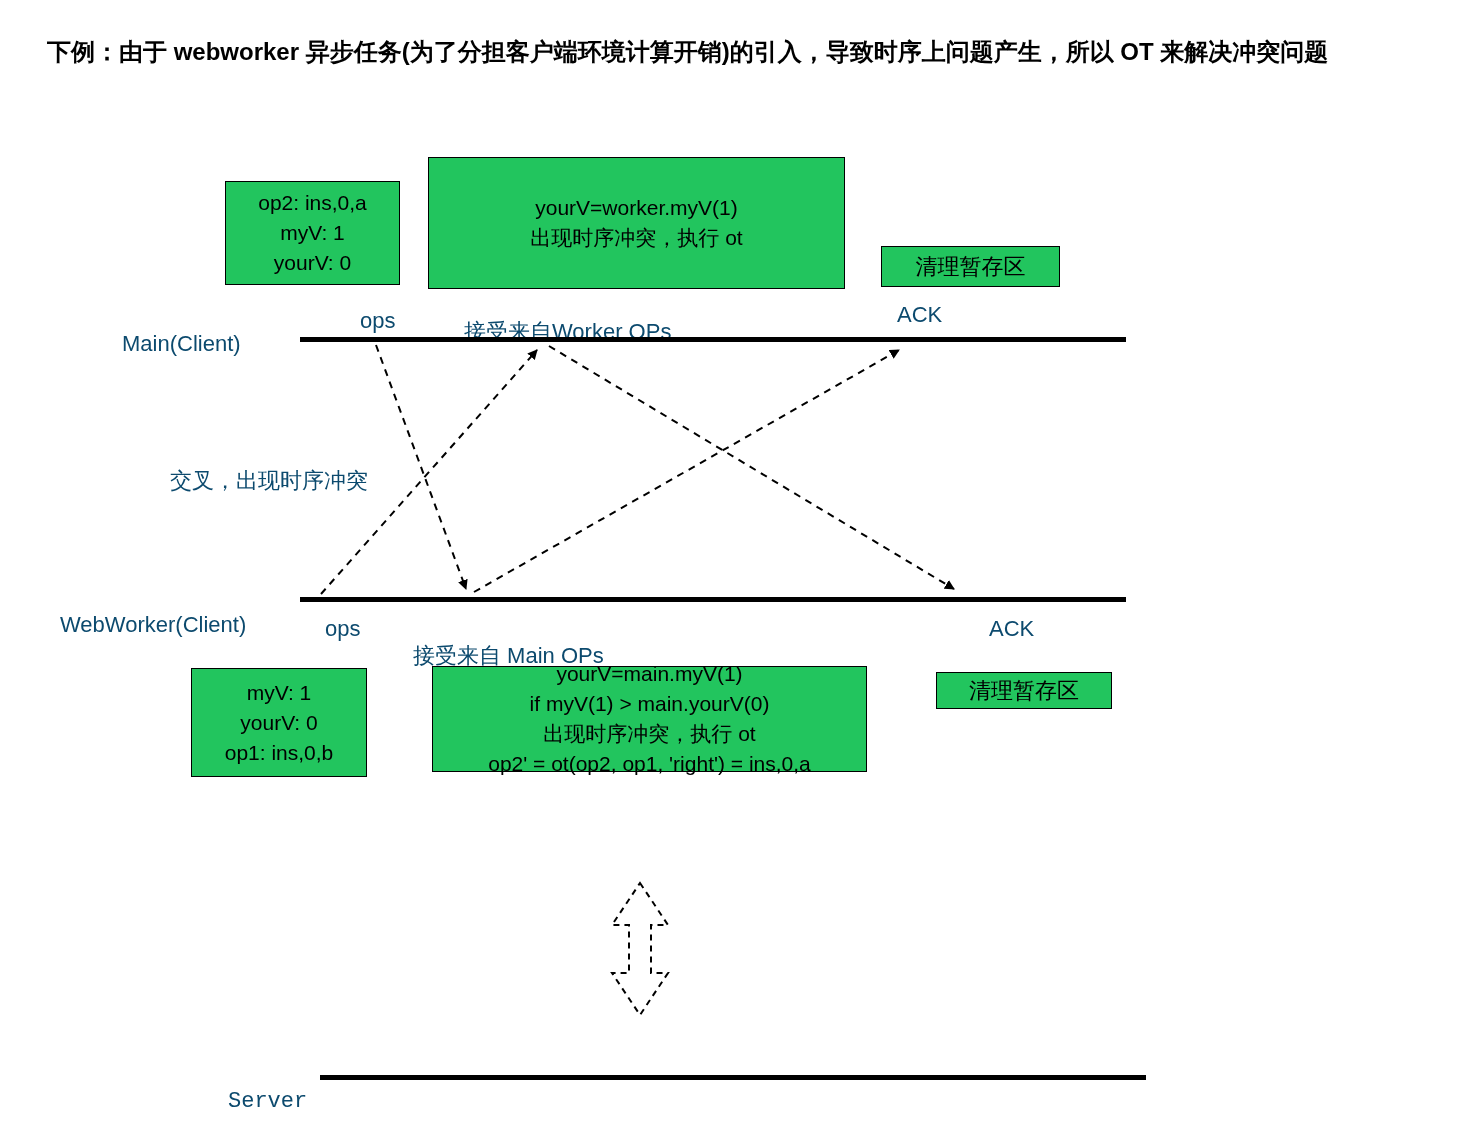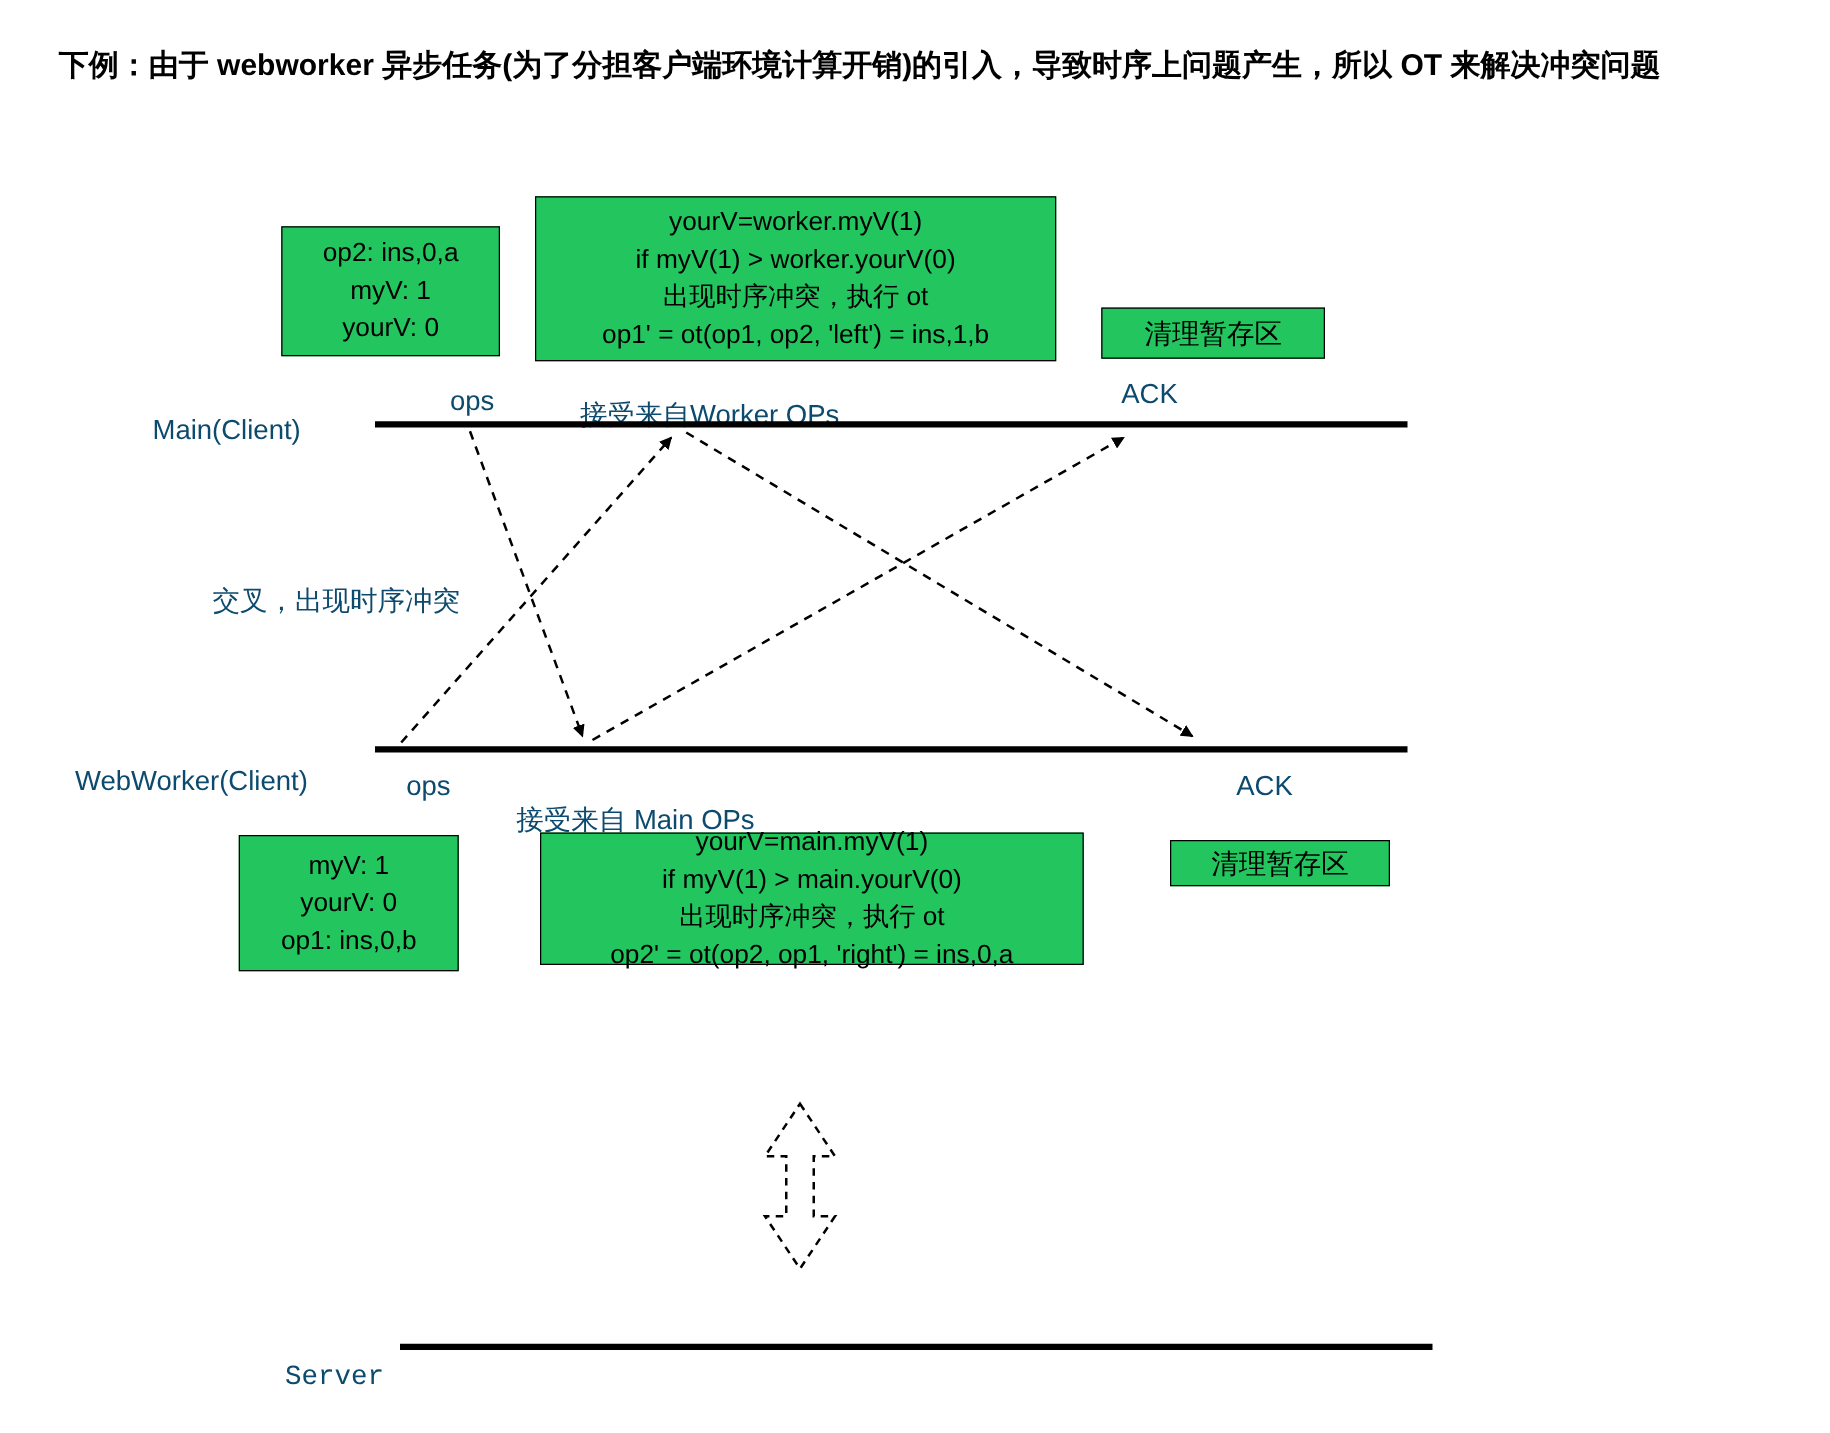--- a/index.html
+++ b/index.html
@@ -32,23 +32,21 @@
   <div class="title">下例：由于 webworker 异步任务(为了分担客户端环境计算开销)的引入，导致时序上问题产生，所以 OT 来解决冲突问题</div>
 
   <div class="box" style="left:225px; top:181px; width:175px; height:104px;">
     <div>op2: ins,0,a</div>
     <div>myV: 1</div>
     <div>yourV: 0</div>
   </div>
 
   <div class="box" style="left:428px; top:157px; width:417px; height:132px;">
     <div>yourV=worker.myV(1)</div>
-    <div>if myV(1) &gt; worker.yourV(0)</div>
     <div>出现时序冲突，执行 ot</div>
-    <div>op1' = ot(op1, op2, 'left') = ins,1,b</div>
   </div>
 
   <div class="box" style="left:881px; top:246px; width:179px; height:41px; font-size:22px;">
     <div>清理暂存区</div>
   </div>
 
   <div class="label" style="left:360px; top:308px;">ops</div>
   <div class="label" style="left:464px; top:317px;">接受来自Worker OPs</div>
   <div class="label" style="left:897px; top:302px;">ACK</div>
 

